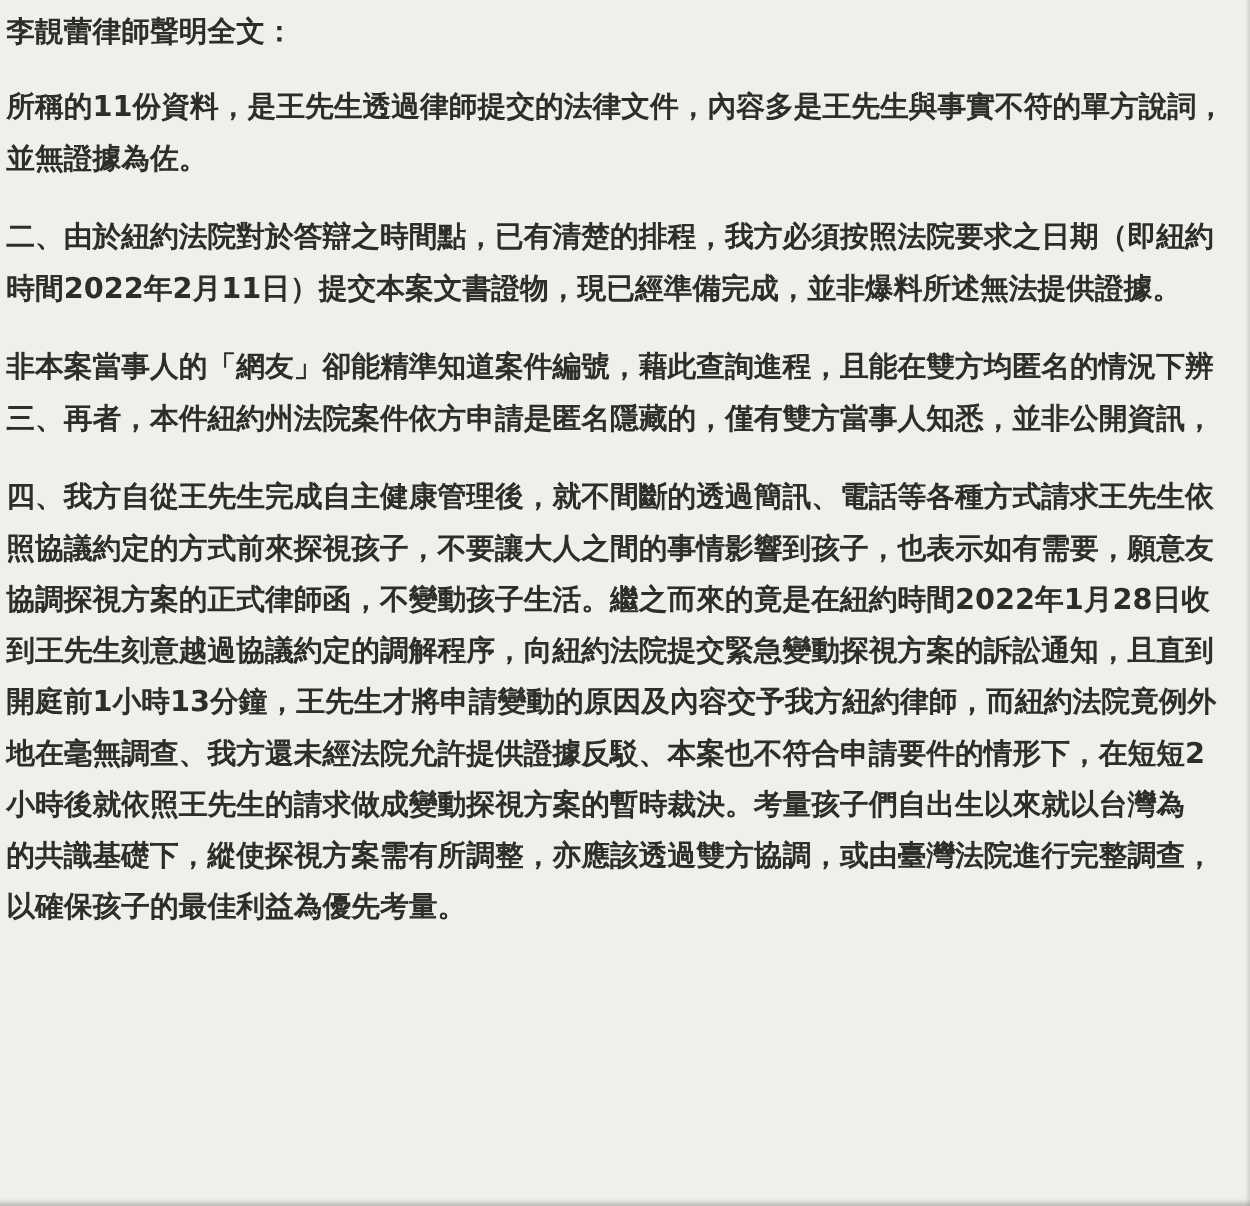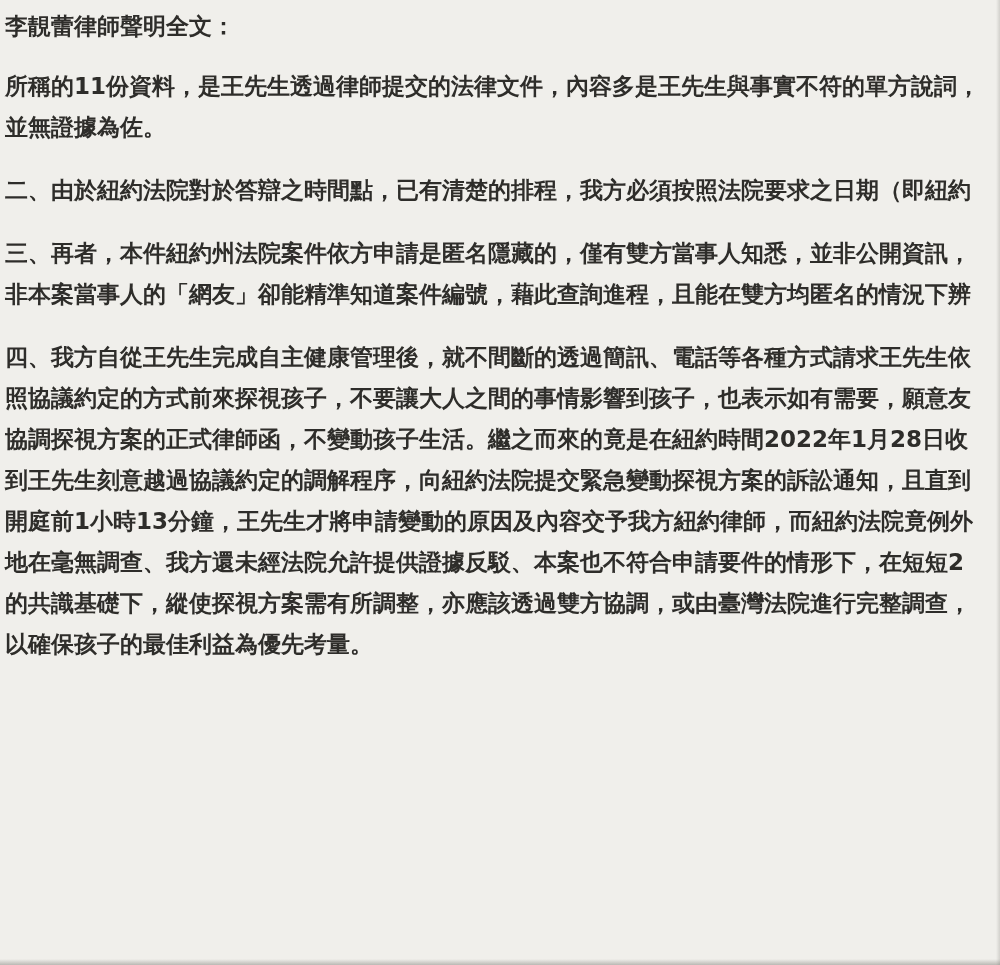--- a/index.html
+++ b/index.html
@@ -66,34 +66,36 @@
   <div class="line title">李靚蕾律師聲明全文：</div>
 
 
   <div class="para">
     <div class="line">所稱的11份資料，是王先生透過律師提交的法律文件，內容多是王先生與事實不符的單方說詞，</div>
     <div class="line">並無證據為佐。</div>
   </div>
 
   <div class="para">
     <div class="line">二、由於紐約法院對於答辯之時間點，已有清楚的排程，我方必須按照法院要求之日期（即紐約</div>
+    <div class="line">時間2022年2月11日）提交本案文書證物，現已經準備完成，並非爆料所述無法提供證據。</div>
   </div>
 
   <div class="para">
+    <div class="line">非本案當事人的「網友」卻能精準知道案件編號，藉此查詢進程，且能在雙方均匿名的情況下辨</div>
     <div class="line">三、再者，本件紐約州法院案件依方申請是匿名隱藏的，僅有雙方當事人知悉，並非公開資訊，</div>
-    <div class="line">非本案當事人的「網友」卻能精準知道案件編號，藉此查詢進程，且能在雙方均匿名的情況下辨</div>
   </div>
 
   <div class="para">
     <div class="line">四、我方自從王先生完成自主健康管理後，就不間斷的透過簡訊、電話等各種方式請求王先生依</div>
     <div class="line">照協議約定的方式前來探視孩子，不要讓大人之間的事情影響到孩子，也表示如有需要，願意友</div>
     <div class="line">協調探視方案的正式律師函，不變動孩子生活。繼之而來的竟是在紐約時間2022年1月28日收</div>
     <div class="line">到王先生刻意越過協議約定的調解程序，向紐約法院提交緊急變動探視方案的訴訟通知，且直到</div>
     <div class="line">開庭前1小時13分鐘，王先生才將申請變動的原因及內容交予我方紐約律師，而紐約法院竟例外</div>
     <div class="line">地在毫無調查、我方還未經法院允許提供證據反駁、本案也不符合申請要件的情形下，在短短2</div>
+    <div class="line">小時後就依照王先生的請求做成變動探視方案的暫時裁決。考量孩子們自出生以來就以台灣為</div>
     <div class="line">的共識基礎下，縱使探視方案需有所調整，亦應該透過雙方協調，或由臺灣法院進行完整調查，</div>
     <div class="line">以確保孩子的最佳利益為優先考量。</div>
   </div>
 
 </div>
 
 <div class="edge-right"></div>
 <div class="edge-bottom"></div>
 
 </body></html>

